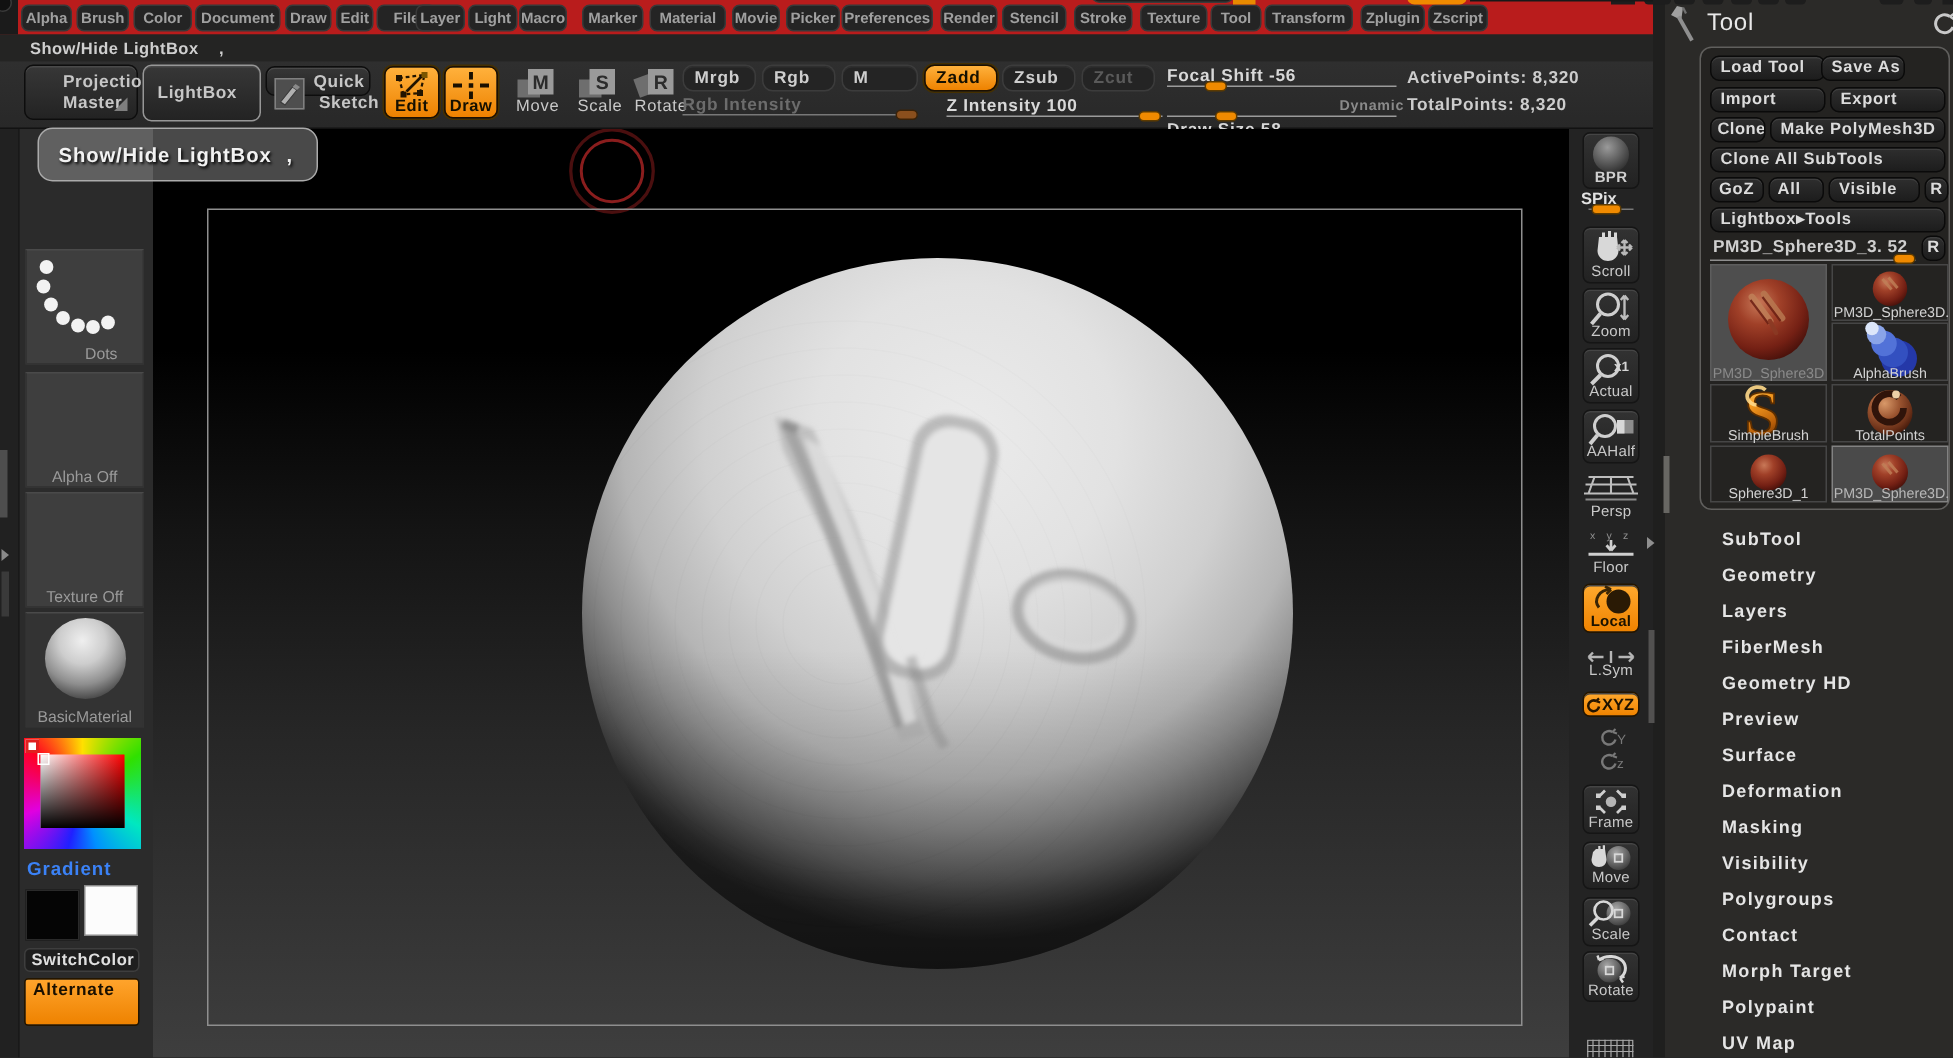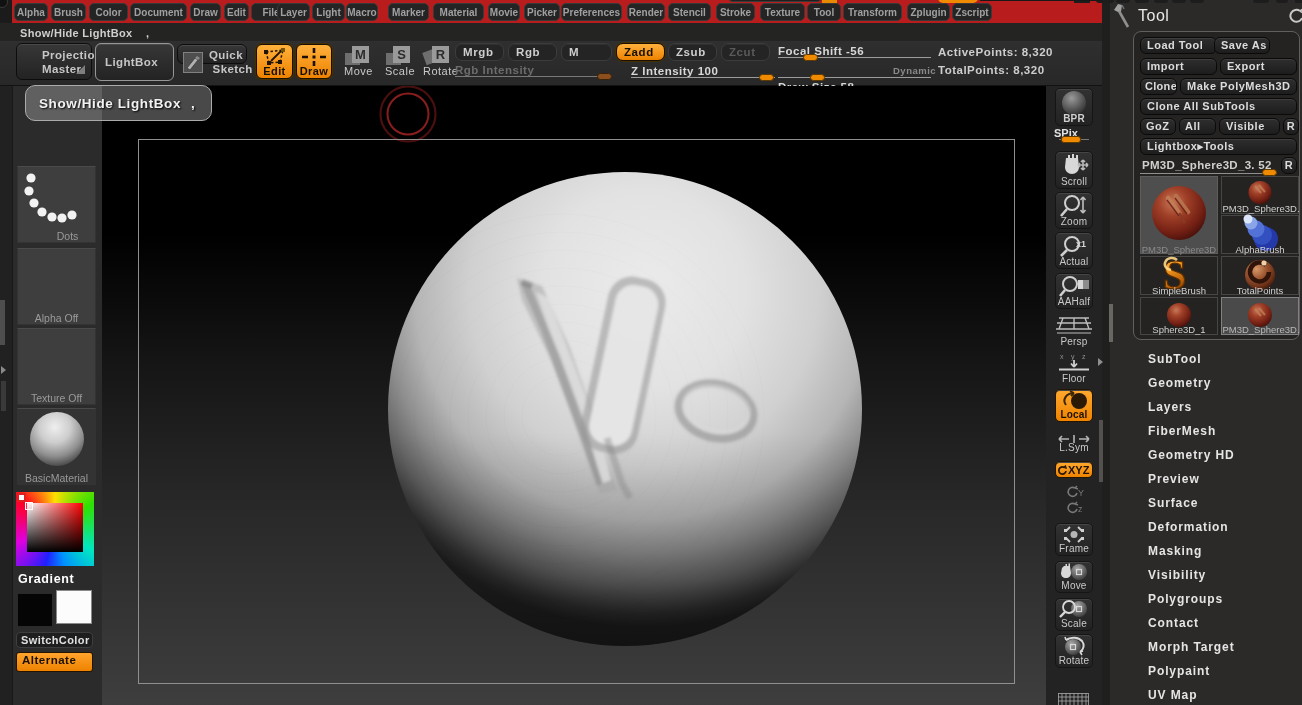--- a/index.html
+++ b/index.html
@@ -237,31 +237,31 @@
 
     <div style="position:absolute; left:16px; top:406px; width:78px; height:74px;
          background:conic-gradient(from 0deg, #ffe000 0deg, #30e000 55deg, #00e8c0 120deg, #0090ff 165deg, #2020ff 195deg, #e000e0 250deg, #ff0020 310deg, #ffe000 360deg);">
       <div style="position:absolute; left:11px; top:11px; width:56px; height:49px;
            background:linear-gradient(to bottom, rgba(0,0,0,0) 0%, #000 100%),
                       linear-gradient(to right, #fff 0%, #f00 100%);"></div>
       <div style="position:absolute; left:1px; top:1px; width:9px; height:9px; border:2px solid #e02020; background:#fff;"></div>
       <div style="position:absolute; left:9px; top:10px; width:8px; height:8px; border:1.5px solid #fff; background:rgba(255,255,255,0.15);"></div>
     </div>
     <div style="position:absolute; left:17px; top:484px; width:78px; height:18px;">
-      <span style="position:absolute; left:1px; top:2px; color:#ffffff; font-weight:bold; font-size:12.5px; letter-spacing:0.6px;">Gradient</span>
+      <span style="position:absolute; left:1px; top:2px; color:#3b82f6; font-weight:bold; font-size:12.5px; letter-spacing:0.6px;">Gradient</span>
     </div>
 
     <div style="position:absolute; left:17px; top:507px; width:36px; height:34px; background:#050505; border:1px solid #2a2a2a;"></div>
     <div style="position:absolute; left:56px; top:504px; width:36px; height:34px; background:#fcfcfc; border:1px solid #8a8a8a;"></div>
 
     <div style="position:absolute; left:16px; top:546px; width:77px; height:16px; background:#1e1e1e; border:1px solid #3e3e3e; border-radius:4px;">
       <span style="position:absolute; left:4px; top:1px; color:#e0e0e0; font-weight:bold; font-size:11px; letter-spacing:0.4px;">SwitchColor</span>
     </div>
 
-    <div style="position:absolute; left:16px; top:566px; width:77px; height:20px; background:linear-gradient(#ffa42c,#ee8200); border:1px solid #231500; border-radius:3px;">
+    <div style="position:absolute; left:16px; top:566px; width:77px; height:32px; background:linear-gradient(#ffa42c,#ee8200); border:1px solid #231500; border-radius:3px;">
       <span style="position:absolute; left:5px; top:1px; color:#1a1000; font-weight:bold; font-size:11.5px; letter-spacing:0.5px;">Alternate</span>
     </div>
   </div>
   <div id="shelfedge" class="abs">
     <div style="position:absolute; left:0; top:214px; width:5px; height:45px; background:#4e4e4e;"></div>
     <div style="position:absolute; left:1px; top:280px; width:0; height:0; border-top:4px solid transparent; border-bottom:4px solid transparent; border-left:5px solid #8a8a8a;"></div>
     <div style="position:absolute; left:1px; top:295px; width:5px; height:30px; background:#3a3a3a;"></div>
   </div>
 
   <div id="canvas" class="abs">

